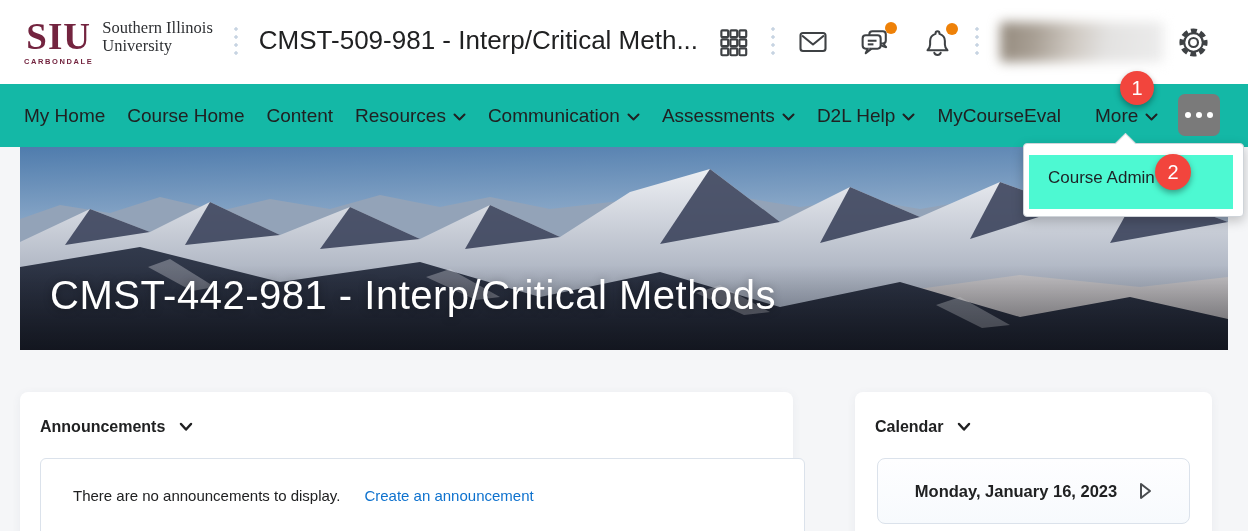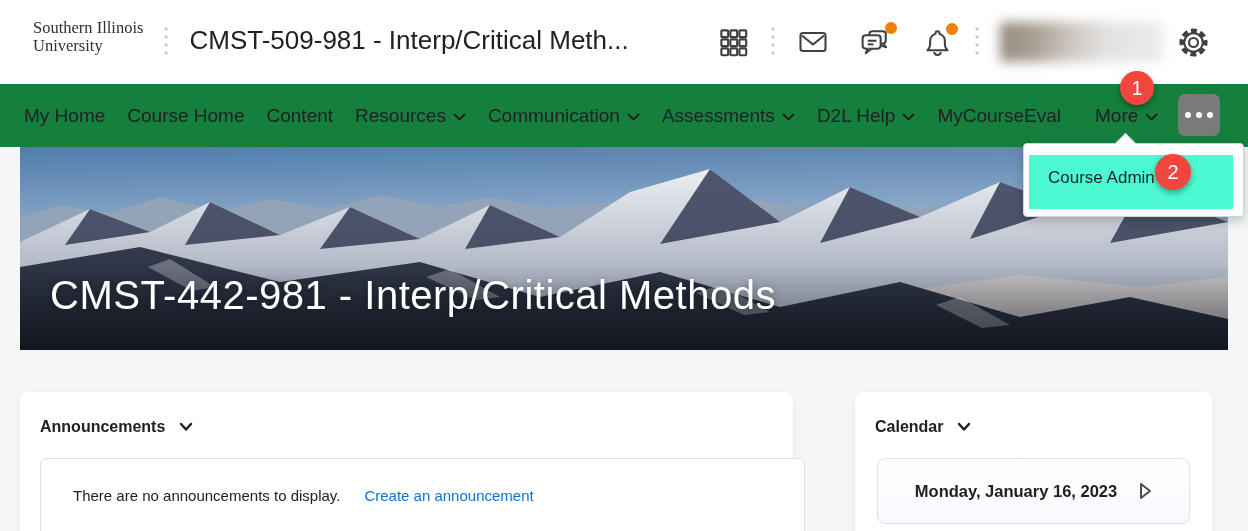--- a/index.html
+++ b/index.html
@@ -17,21 +17,21 @@
   .course-title{font-size:26px;font-weight:400;color:var(--text_dark,#202122);white-space:nowrap;margin:0 0 4px 0;}
 
   .topbar-right{position:absolute;right:38px;top:0;height:84px;display:flex;align-items:center;}
   .hicon{display:flex;align-items:center;justify-content:center;position:relative;cursor:pointer;}
   .hicon svg{display:block;}
   .gap28{margin-left:28px;}
   .notif-dot{position:absolute;top:-3px;right:-4px;width:12px;height:12px;border-radius:50%;background:var(--notification_orange,#EE8108);}
   .user-blur{width:163px;height:40px;margin:0 14px 0 0;border-radius:3px;background:linear-gradient(100deg,#93897c 0%,#a89f94 22%,#cfc9c2 45%,#e3e2e1 65%,#ececec 100%);filter:blur(6px);cursor:pointer;}
 
   
-  .navbar{position:absolute;left:0;top:84px;width:1248px;height:63px;background:#15803d;}
+  .navbar{position:absolute;left:0;top:84px;width:1248px;height:63px;background:#14b8a6;}
   .nav-flow{position:absolute;left:24px;top:0;height:63px;display:flex;align-items:center;gap:22px;}
   .nav-item{display:flex;align-items:center;gap:7px;font-size:19px;color:var(--text_dark,#202122);white-space:nowrap;cursor:pointer;}
   .nav-item svg{margin-top:3px;}
   .nav-more{position:absolute;left:1095px;top:0;height:63px;display:flex;align-items:center;}
   .overflow-btn{position:absolute;left:1178px;top:10px;width:42px;height:42px;border:none;border-radius:7px;background:#7A7A7A;display:flex;align-items:center;justify-content:center;gap:5px;cursor:pointer;padding:0;}
   .overflow-btn i{width:6px;height:6px;border-radius:50%;background:#fff;}
 
   
   .badge{position:absolute;border-radius:50%;background:var(--badge_red,#F2453D);color:#fff;display:flex;align-items:center;justify-content:center;font-size:20px;box-shadow:0 3px 6px rgba(0,0,0,.35);z-index:50;}
   .badge-1{left:1120px;top:71px;width:34px;height:34px;}
@@ -60,20 +60,24 @@
   .cal-box{left:22px;top:66px;width:311px;height:64px;border-radius:8px;background:linear-gradient(180deg,#FEFEFF,#F7FAFD);display:flex;align-items:center;justify-content:center;gap:22px;}
   .cal-date{font-size:16.5px;font-weight:700;color:var(--text_dark,#202122);}
 </style>
 </head>
 <body>
 
 <div class="page">
 
   <header class="topbar">
     <div class="logo">
+      <div class="siu-left">
+        <span class="siu-acronym">SIU</span>
+        <span class="siu-campus">CARBONDALE</span>
+      </div>
       <div class="siu-name">
         <div>Southern Illinois</div>
         <div>University</div>
       </div>
     </div>
     <div class="vdots"></div>
     <h1 class="course-title">CMST-509-981 - Interp/Critical Meth...</h1>
 
     <div class="topbar-right">
 

